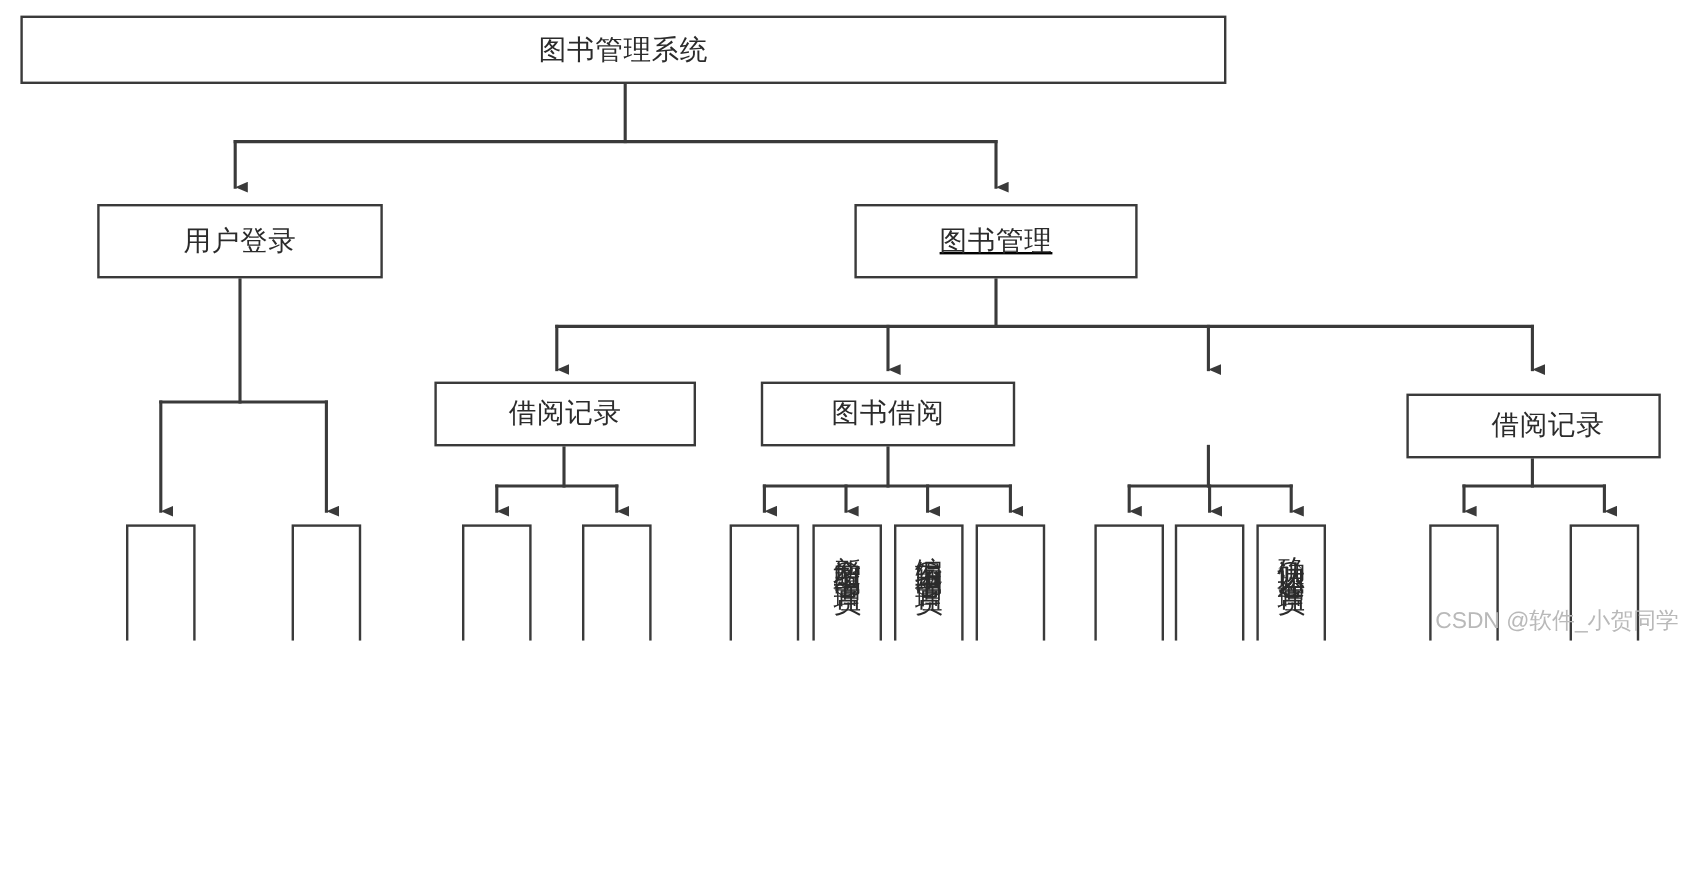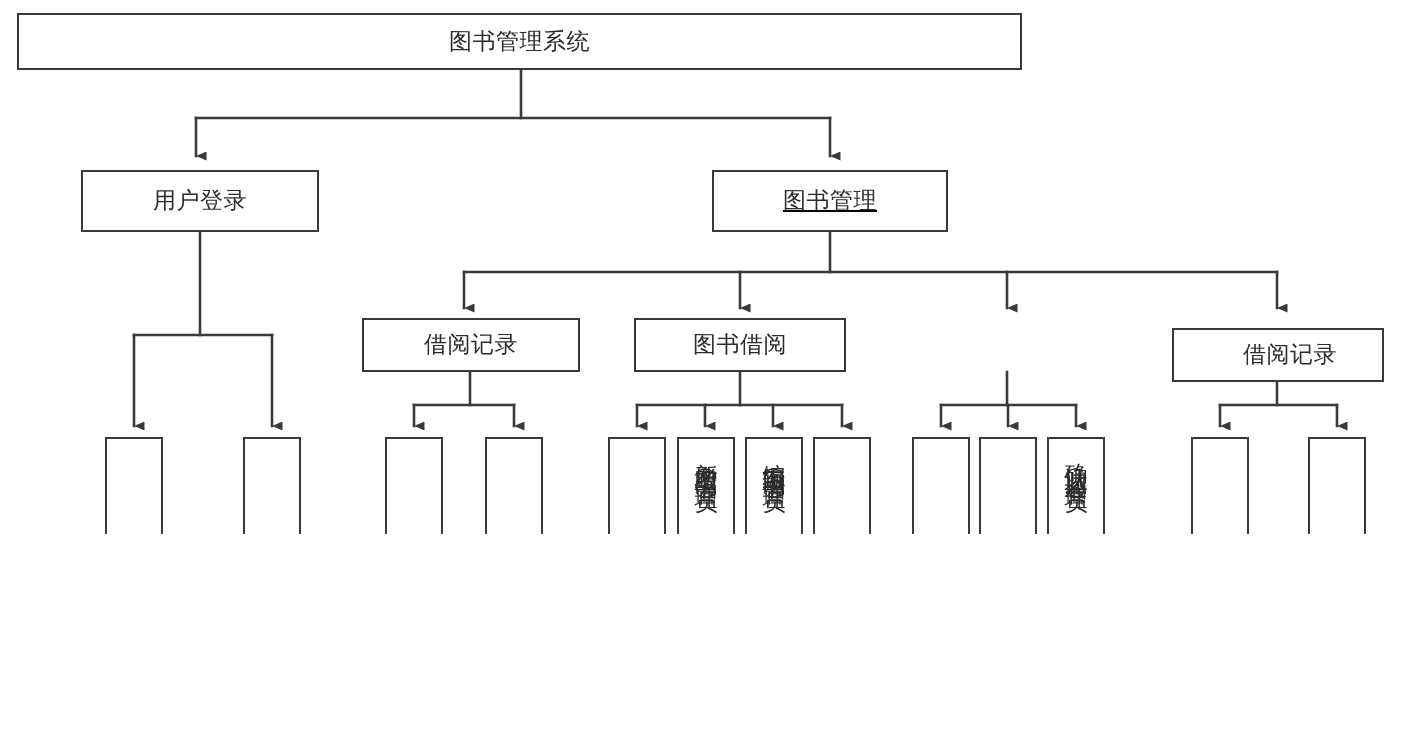--- a/index.html
+++ b/index.html
@@ -199,14 +199,15 @@
   </div>
 
   <div class="node-box leaf-box center-text" style="left:1191px; top:437px; width:58px; height:298px;">
     <span class="node-label-v">新增借阅记录</span>
   </div>
 
   <div class="node-box leaf-box center-text" style="left:1308px; top:437px; width:58px; height:298px;">
     <span class="node-label-v">查询借阅记录</span>
   </div>
 
+  <div id="watermark">CSDN @软件_小贺同学</div>
 
 </div>
 
 </body></html>

